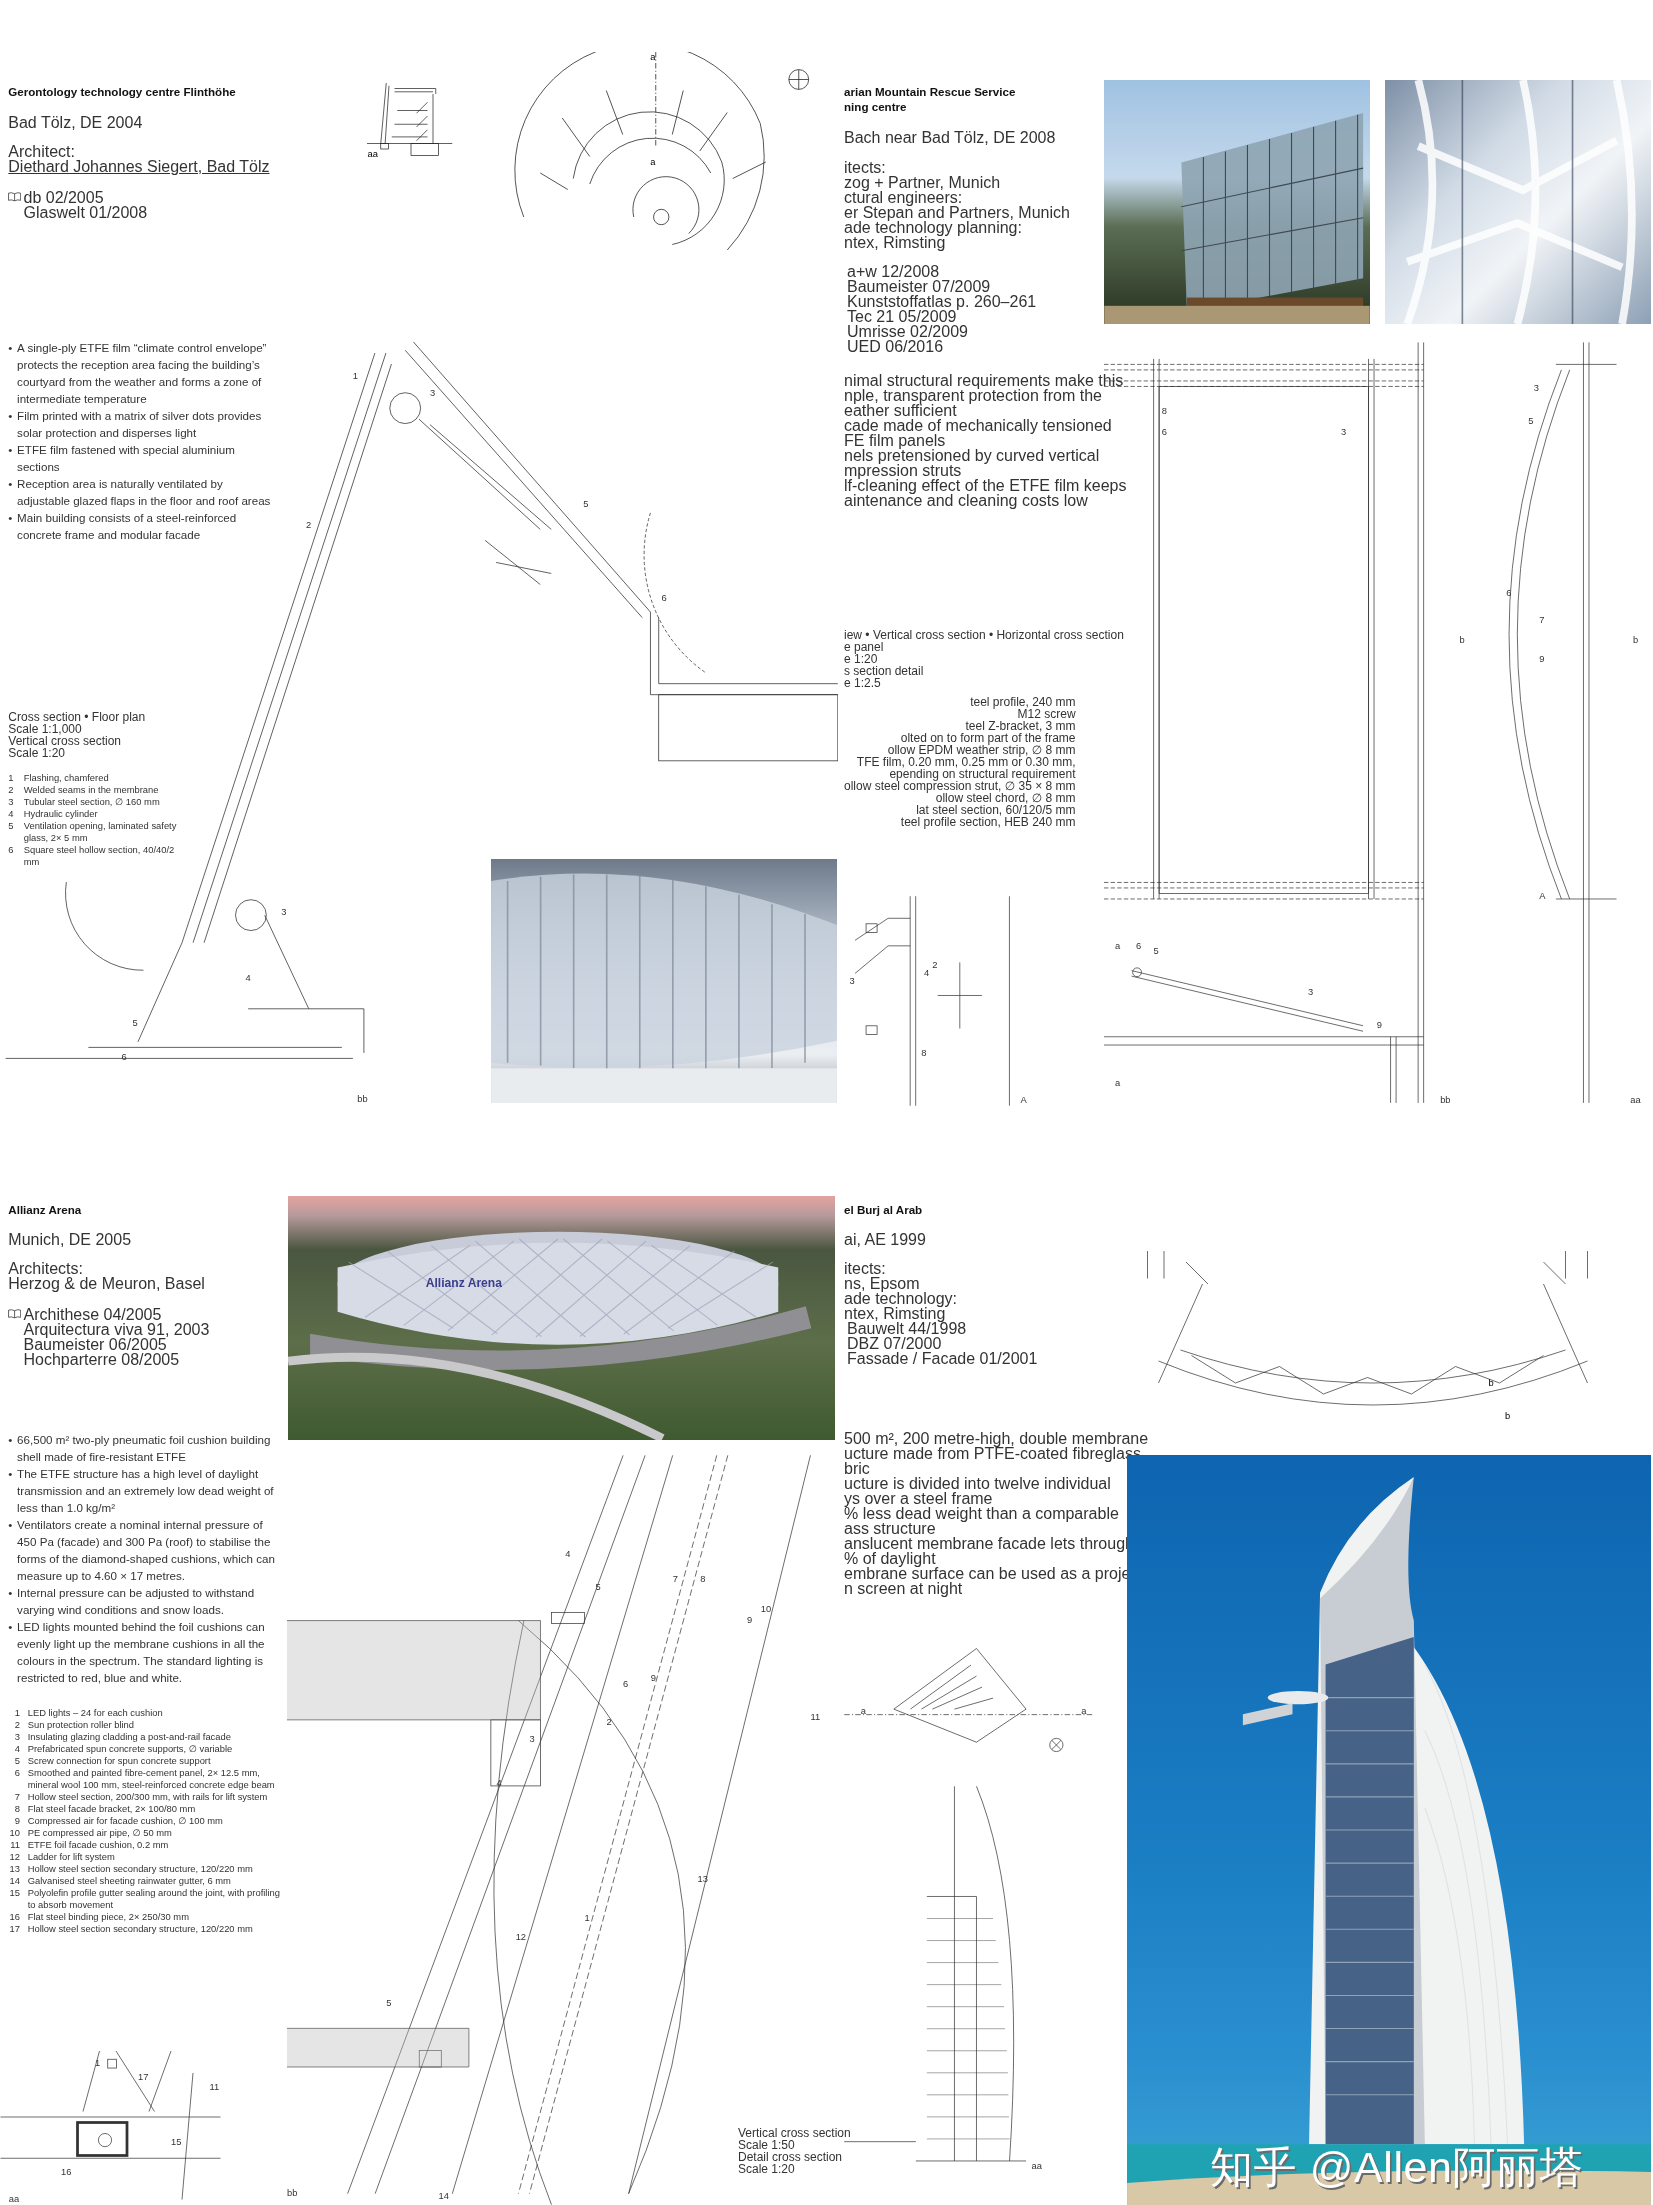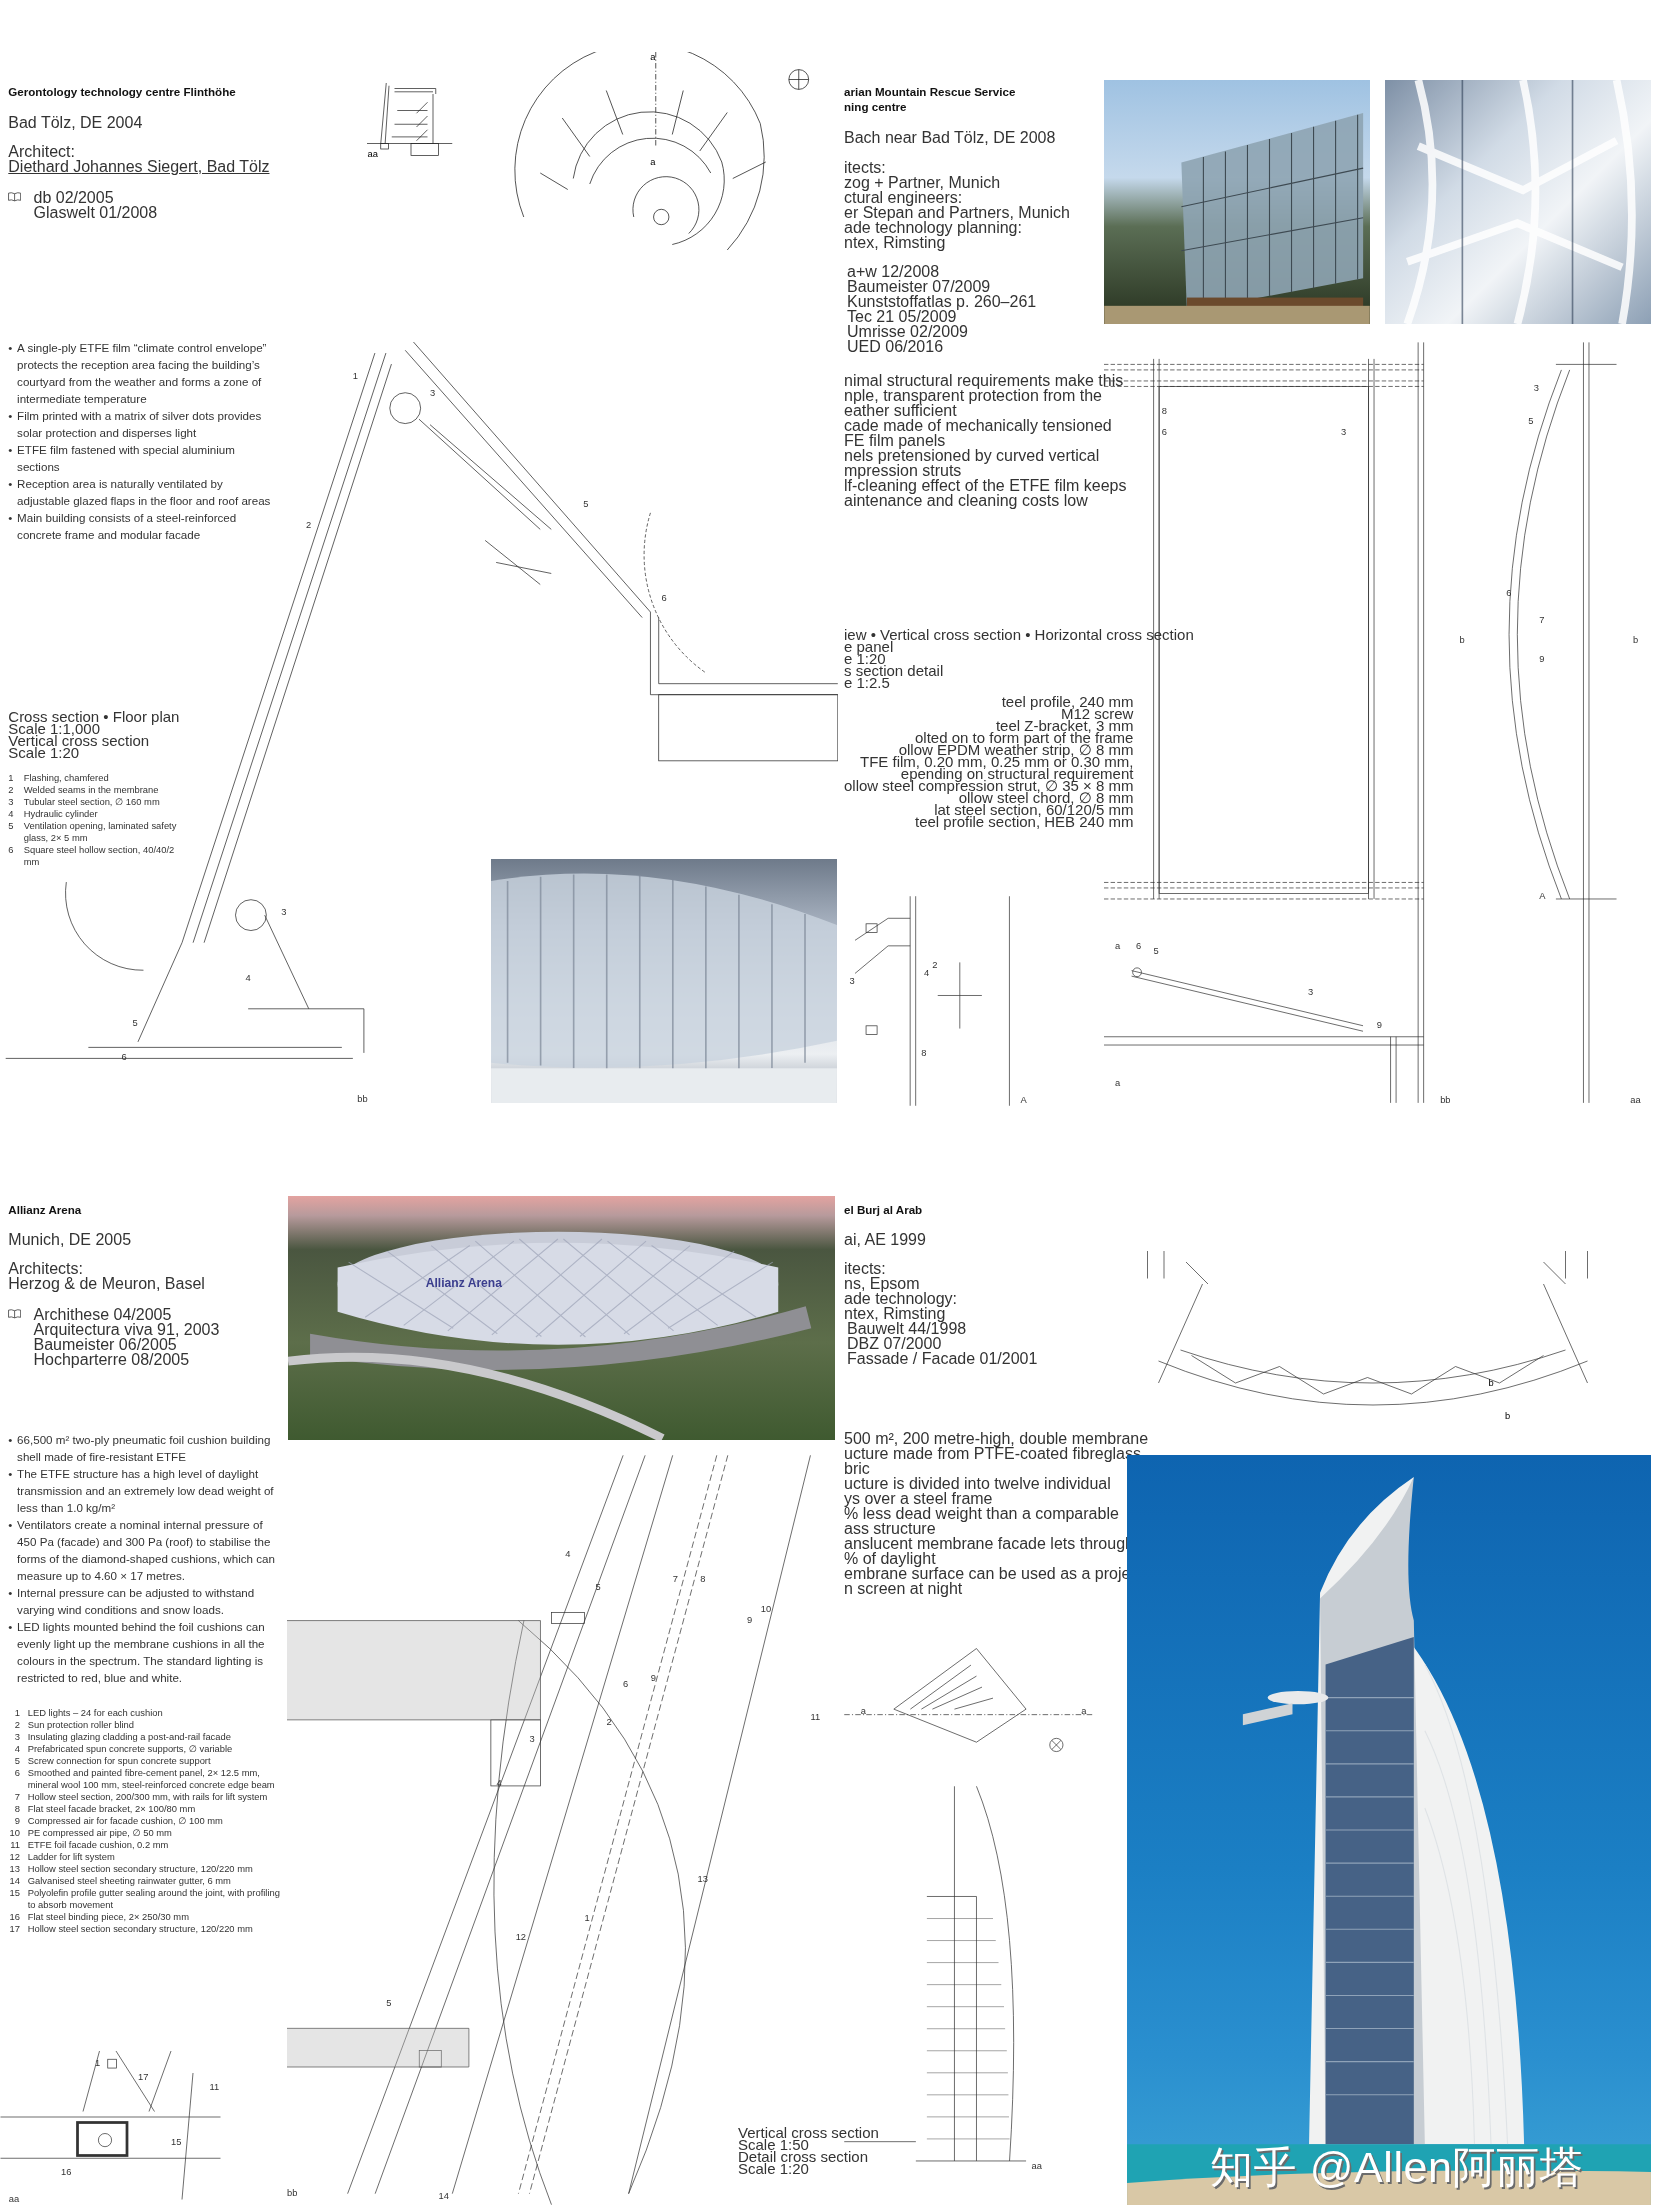--- a/index.html
+++ b/index.html
@@ -1,28 +1,28 @@
 <!DOCTYPE html>
 <html style="font-size:8.8px"><head>
 <meta charset="utf-8">
 <style>
   html,body{margin:0;padding:0;background:#fff;}
   body{width:1654px;height:2205px;position:relative;overflow:hidden;font-family:"Liberation Sans",sans-serif;color:#222;}
   .abs{position:absolute;}
   .title{font-weight:bold;font-size:11.6px;line-height:15px;color:#111;}
   .txt{font-size:16px;line-height:15px;color:#333;}
-  .small{font-size:15px;line-height:12px;color:#333;}
+  .small{font-size:12px;line-height:12px;color:#333;}
   .bul{margin:0;padding:0;list-style:none;}
   .bul li{position:relative;padding-left:8.8px;font-size:11.6px;line-height:17px;color:#333;}
   .bul li::before{content:"•";position:absolute;left:0;top:0;}
   .leg{margin:0;padding:0;list-style:none;}
   .leg li{display:flex;font-size:9.4px;line-height:12px;color:#333;}
   .leg .n{width:15.4px;flex:none;}
   .leg2 .n{width:20px;text-align:right;padding-right:7.7px;}
-  .refs{display:flex;gap:12px;}
+  .refs{display:flex;gap:2px;}
   .refs .icon{width:13.2px;height:10px;flex:none;margin-top:2.2px;}
   .photo{position:absolute;overflow:hidden;}
   svg{display:block;}
   .lbl{font-size:17px;color:#333;font-family:"Liberation Sans",sans-serif;}
   .watermark{font-size:43px;color:#fff;font-weight:normal;text-shadow:1.7px 1.7px 0 #6b6b6b;letter-spacing:0.6px;white-space:nowrap;}
 </style>
 </head>
 <body>
 
 <section>

